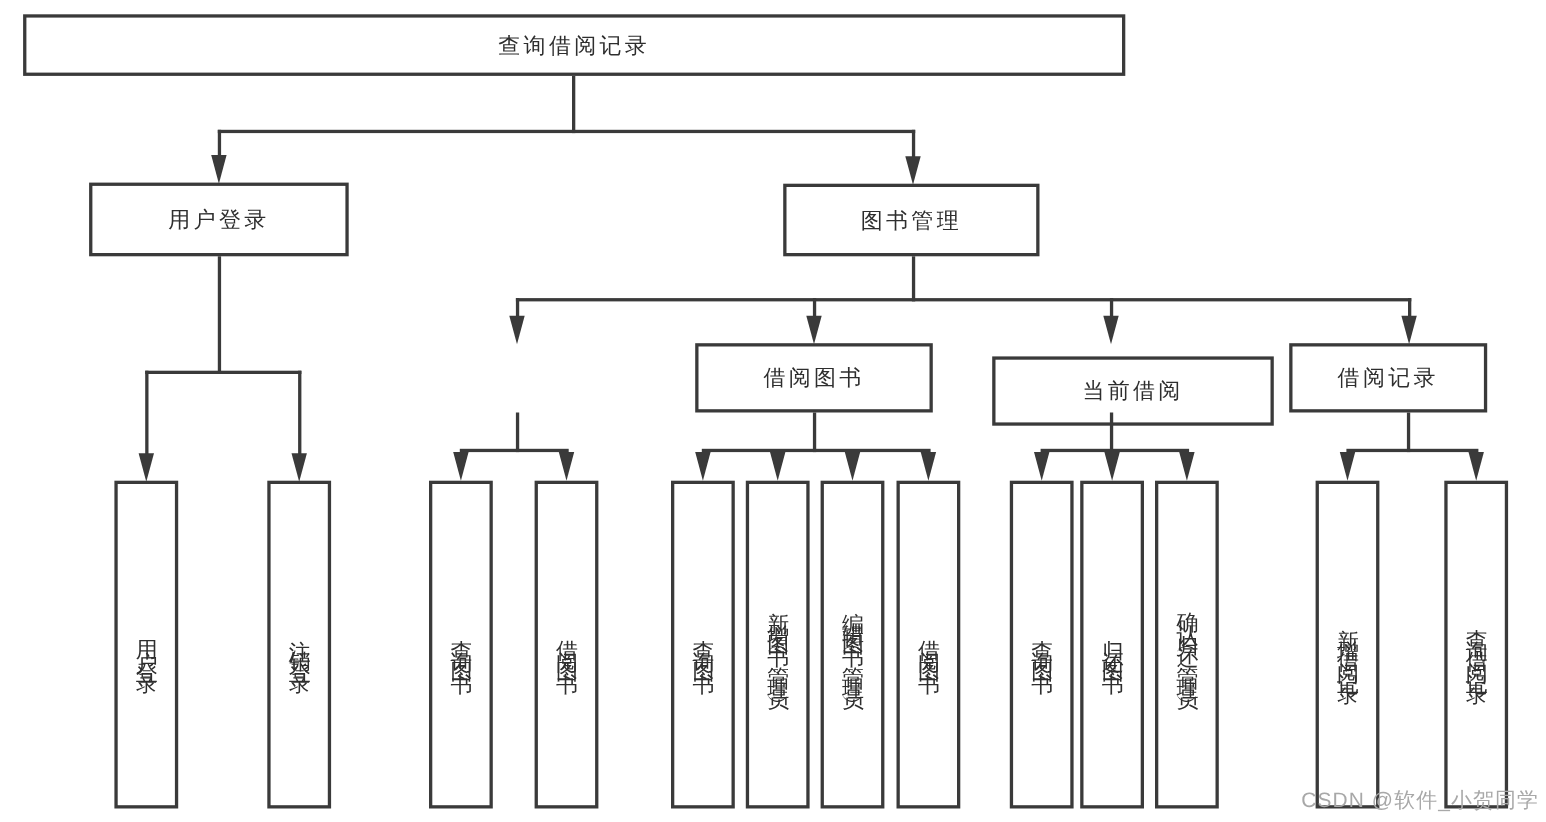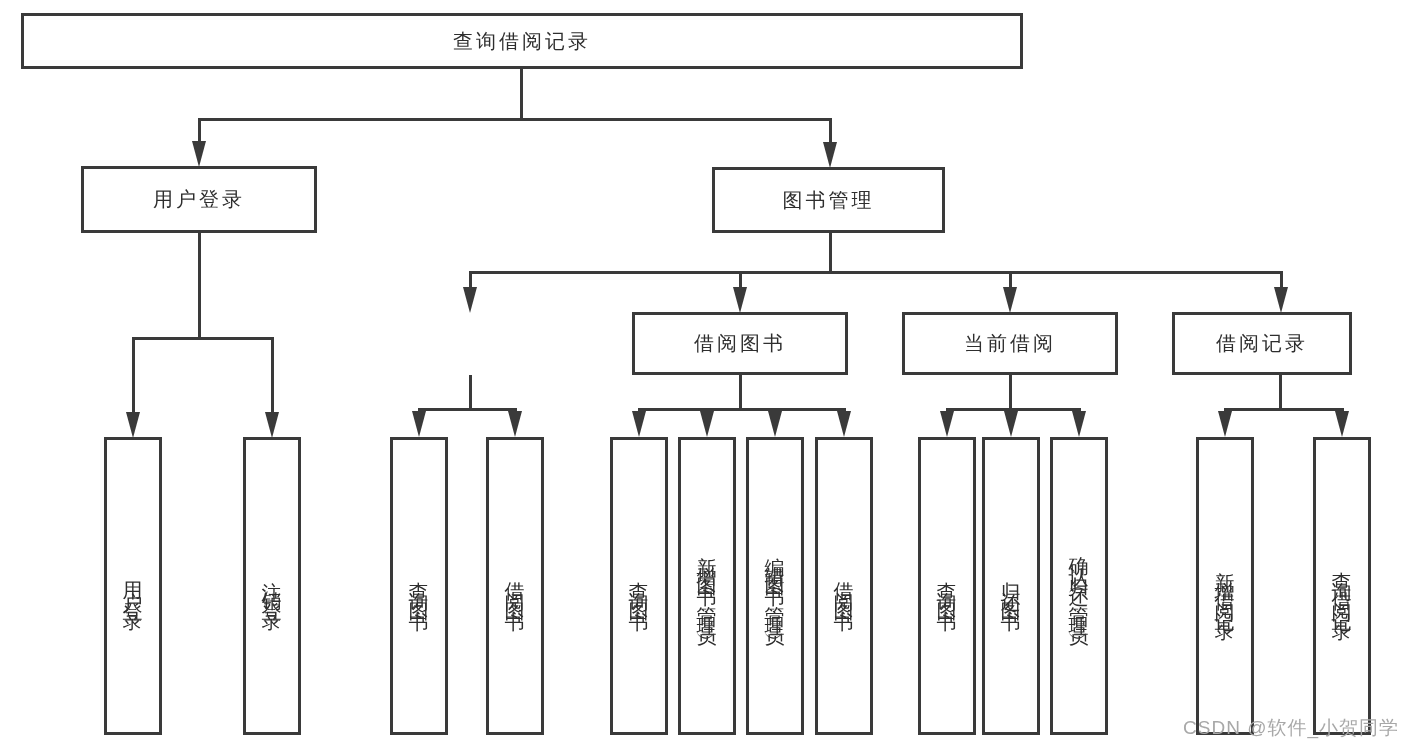--- a/index.html
+++ b/index.html
@@ -45,21 +45,21 @@
 
   <div class="box" style="left:712px;top:167px;width:233px;height:66px">
     <span>图书管理</span>
   </div>
 
 
   <div class="box" style="left:632px;top:312px;width:216px;height:63px">
     <span>借阅图书</span>
   </div>
 
-  <div class="box" style="left:902px;top:312px;width:216px;height:63px">
+  <div class="box" style="left:902px;top:324px;width:256px;height:63px">
     <span>当前借阅</span>
   </div>
 
   <div class="box" style="left:1172px;top:312px;width:180px;height:63px">
     <span>借阅记录</span>
   </div>
 
   <div class="leaf" style="left:104px">
     <span>用户登录</span>
   </div>

